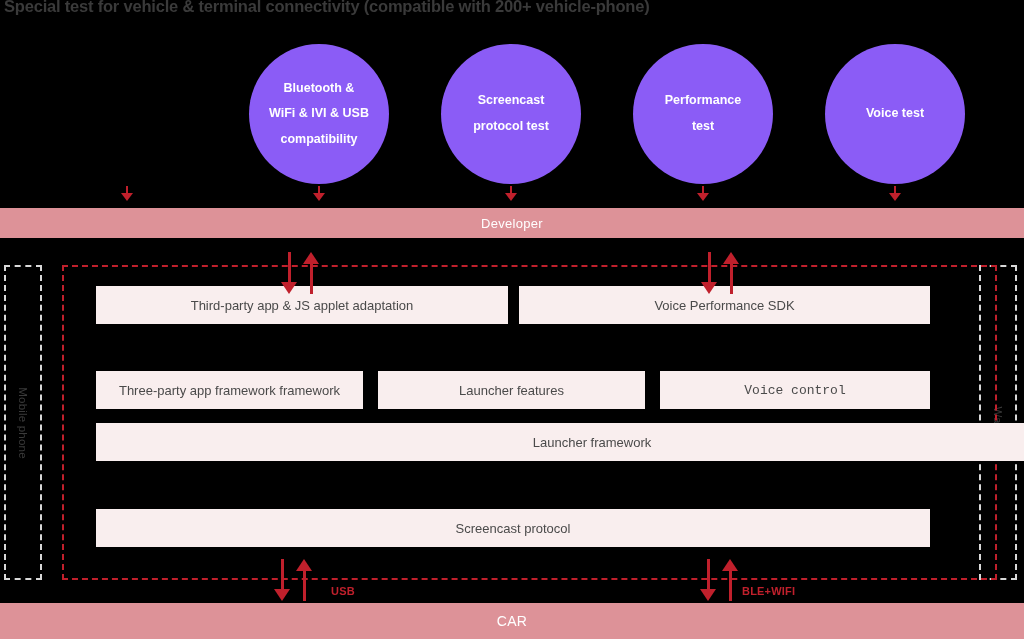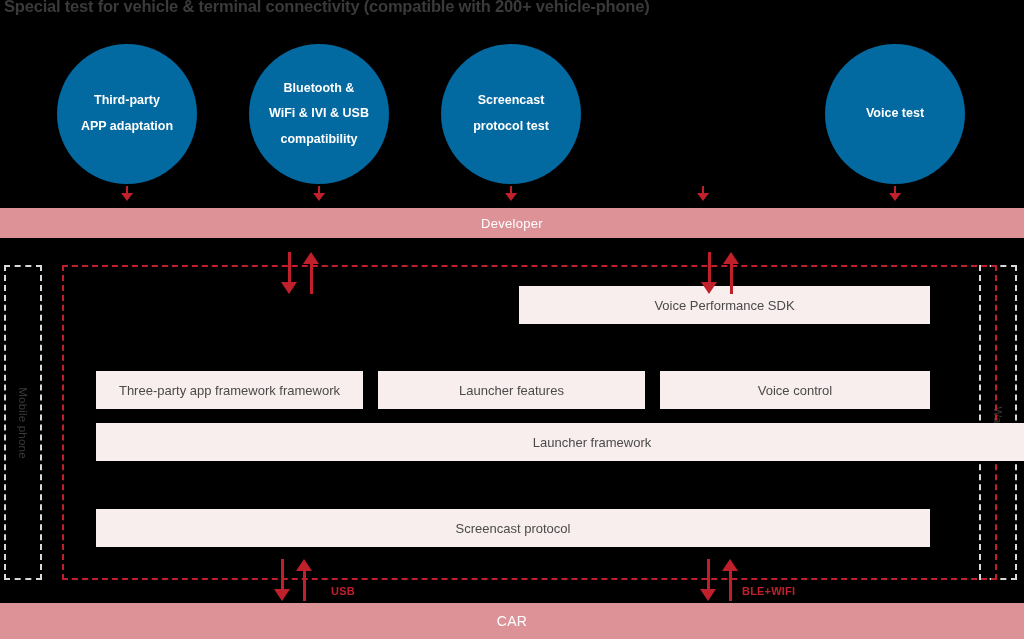--- a/index.html
+++ b/index.html
@@ -25,21 +25,21 @@
     font-weight: bold;
     color: #3a3a3a;
     letter-spacing: -0.2px;
     white-space: nowrap;
   }
 
   
   .circle {
     position: absolute;
     border-radius: 50%;
-    background: #0369a1;
+    background: #8b5cf6;
     color: #ffffff;
     display: flex;
     flex-direction: column;
     align-items: center;
     justify-content: center;
     text-align: center;
     font-size: 12.5px;
     font-weight: bold;
     line-height: 2.05;
     padding: 0 6px;
@@ -115,21 +115,21 @@
     align-items: center;
     justify-content: center;
     text-align: center;
     font-size: 13px;
     padding: 0 8px;
   }
   #box-thirdparty   { left: 96px;  top: 286px; width: 412px; height: 38px; }
   #box-voicesdk     { left: 519px; top: 286px; width: 411px; height: 38px; }
   #box-adaptfw      { left: 96px;  top: 371px; width: 267px; height: 38px; }
   #box-launcherfeat { left: 378px; top: 371px; width: 267px; height: 38px; }
-  #box-voicecontrol { left: 660px; top: 371px; width: 270px; height: 38px; }
+  #box-voicecontrol { left: 660px; top: 371px; width: 270px; height: 38px; font-family: Liberation Mono, monospace; }
   #box-launcherfw   { left: 96px;  top: 423px; width: 992px; height: 38px; }
   #box-screencast   { left: 96px;  top: 509px; width: 834px; height: 38px; }
 
   
   .arrow-pair { position: absolute; width: 40px; height: 46px; }
   .arrow-down, .arrow-up {
     position: absolute;
     width: 16px;
     display: flex;
     flex-direction: column;
@@ -166,24 +166,20 @@
     white-space: nowrap;
   }
 </style>
 </head>
 <body>
 
 <div id="stage">
 
   <div id="page-title">Special test for vehicle &amp; terminal connectivity (compatible with 200+ vehicle-phone)</div>
 
-  <div class="circle" style="left:57px; top:44px; width:140px; height:140px;">
-    <span>Third-party</span>
-    <span>APP adaptation</span>
-  </div>
   <div class="circle-arrow" style="left:120px; top:186px;">
     <div class="stem"></div>
       <div class="head"></div>
   </div>
 
   <div class="circle" style="left:249px; top:44px; width:140px; height:140px;">
     <span>Bluetooth &amp;</span>
     <span>WiFi &amp; IVI &amp; USB</span>
     <span>compatibility</span>
   </div>
@@ -194,20 +190,24 @@
 
   <div class="circle" style="left:441px; top:44px; width:140px; height:140px;">
     <span>Screencast</span>
     <span>protocol test</span>
   </div>
   <div class="circle-arrow" style="left:504px; top:186px;">
     <div class="stem"></div>
       <div class="head"></div>
   </div>
 
+  <div class="circle" style="left:633px; top:44px; width:140px; height:140px;">
+    <span>Performance</span>
+    <span>test</span>
+  </div>
   <div class="circle-arrow" style="left:696px; top:186px;">
     <div class="stem"></div>
       <div class="head"></div>
   </div>
 
   <div class="circle" style="left:825px; top:44px; width:140px; height:140px;">
     <span>Voice test</span>
   </div>
   <div class="circle-arrow" style="left:888px; top:186px;">
     <div class="stem"></div>
@@ -218,20 +218,21 @@
 
   <div class="side-box" id="side-mobile">
     <div class="side-label">Mobile phone</div>
   </div>
   <div class="side-box" id="side-watch">
     <div class="side-label">Watch</div>
   </div>
 
   <div id="red-container"></div>
 
+  <div class="box" id="box-thirdparty">Third-party app &amp; JS applet adaptation</div>
   <div class="box" id="box-voicesdk">Voice Performance SDK</div>
 
   <div class="box" id="box-adaptfw">Three-party app framework framework</div>
   <div class="box" id="box-launcherfeat">Launcher features</div>
   <div class="box" id="box-voicecontrol">Voice control</div>
 
   <div class="box" id="box-launcherfw">Launcher framework</div>
 
   <div class="box" id="box-screencast">Screencast protocol</div>
 

